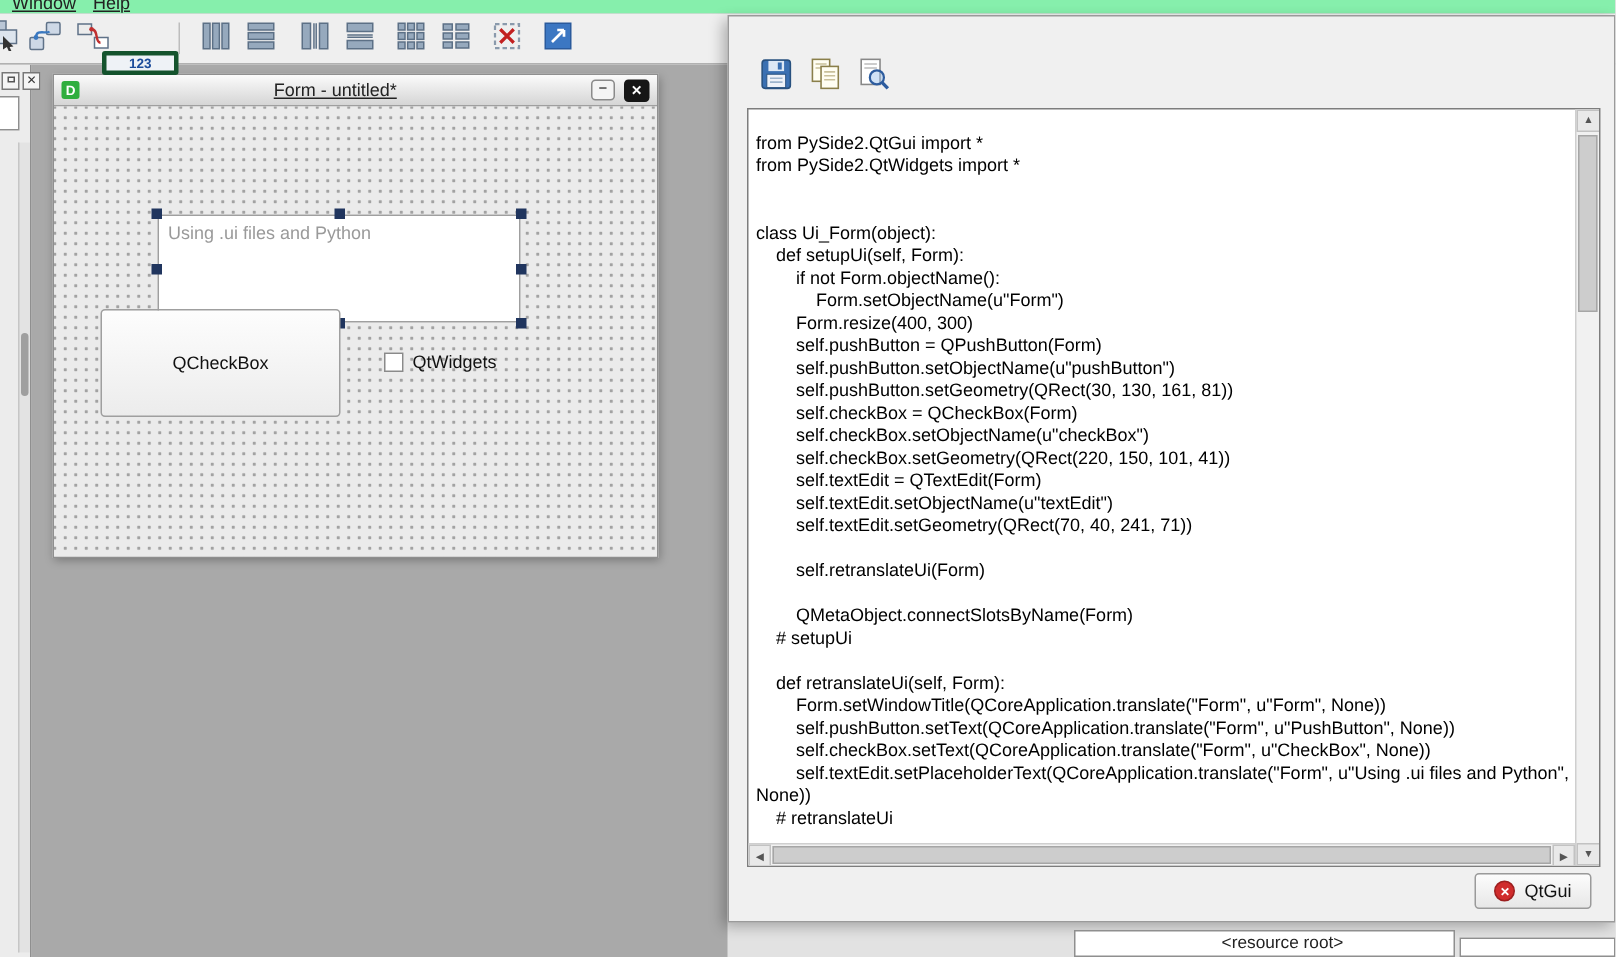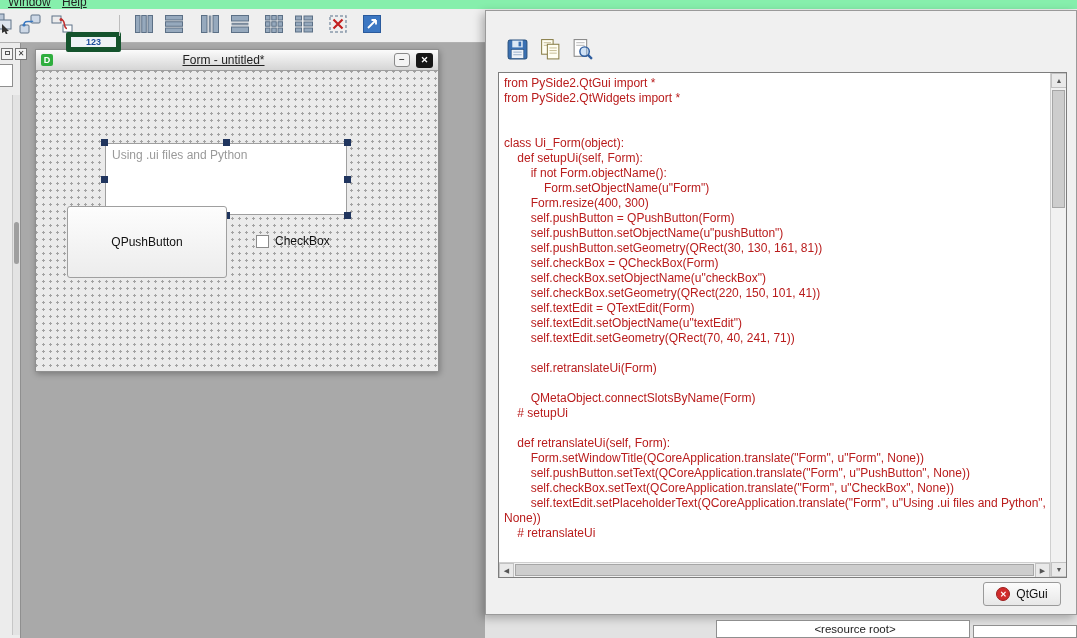--- a/index.html
+++ b/index.html
@@ -8,21 +8,21 @@
   .app { position:relative; width:1077px; height:638px; background:#a9a9a9; overflow:hidden; }
 
   
   .menubar { position:absolute; left:0; top:0; width:1077px; height:9px; background:#86efac; overflow:hidden; z-index:3; }
   .menubar span { position:absolute; top:-5px; font-size:12px; color:#222; text-decoration:underline; text-decoration-thickness:1px; }
   .menu-window { left:8px; } .menu-help { left:62px; }
 
   .toolbar { position:absolute; left:0; top:9px; width:1077px; height:34px; background:#efefef; border-bottom:1px solid #b1b1b1; z-index:3; }
   .tbtn { position:absolute; top:3px; width:27px; height:27px; display:flex; align-items:center; justify-content:center; border-radius:3px; background:transparent; border:none; }
   .sep { position:absolute; top:6px; width:1px; height:21px; background:#bdbdbd; }
-  .icon-123 { font-size:9px; font-weight:bold; color:#1d4d9b; border:5px solid #14532d; background:#eef2f6; padding:0 15px; border-radius:2px;margin-top:33px; }
+  .icon-123 { font-size:9px; font-weight:bold; color:#1d4d9b; border:3px solid #14532d; background:#eef2f6; padding:0 15px; border-radius:2px;margin-top:33px; }
 
   
   .left-dock { position:absolute; left:0; top:43px; width:21px; height:595px; background:#ececec; border-right:1px solid #8f8f8f; z-index:2; }
   .dock-btn { position:absolute; width:12px; height:12px; border:1px solid #777; background:#f4f4f4; font-size:8px; line-height:10px; text-align:center; color:#333; }
   .dock-btn .inner { width:5px; height:4px; border:1px solid #555; margin:2px auto 0 auto; }
   .dock-filter { position:absolute; left:-3px; top:21px; width:16px; height:23px; background:#fff; border:1px solid #8f8f8f; }
   .dock-scroll { position:absolute; left:12px; top:52px; width:8px; height:540px; background:#e3e3e3; border-left:1px solid #c6c6c6; }
   .dock-thumb { position:absolute; left:1px; top:127px; width:5px; height:42px; background:#9f9f9f; border-radius:3px; }
 
   
@@ -43,21 +43,21 @@
   .h-ml{left:-4px;top:calc(50% - 3.5px)} .h-mr{right:-4px;top:calc(50% - 3.5px)}
   .h-bl{left:-4px;bottom:-4px} .h-bm{left:calc(50% - 3.5px);bottom:-4px} .h-br{right:-4px;bottom:-4px}
   .pushbutton { position:absolute; left:31px; top:156px; width:160px; height:72px; background:linear-gradient(#fdfdfd,#ececec); border:1px solid #9f9f9f; border-radius:3px; font-size:12px; color:#111; display:flex; align-items:center; justify-content:center; }
   .checkbox-row { position:absolute; left:220px; top:184px; display:flex; align-items:center; gap:6px; font-size:12px; color:#111; }
   .checkbox-box { width:13px; height:13px; background:#fff; border:1px solid #8a8a8a; }
 
   
   .code-dialog { position:absolute; left:485px; top:10px; width:592px; height:605px; background:#f0f0f0; border:1px solid #9a9a9a; box-shadow:-3px 3px 9px rgba(0,0,0,.28); z-index:5; }
   .cd-btn { position:absolute; top:26px; width:27px; height:27px; display:flex; align-items:center; justify-content:center; background:transparent; border:none; }
   .code-box { position:absolute; left:12px; top:61px; width:569px; height:506px; background:#fff; border:1px solid #7d7d7d; overflow:hidden; }
-  .code-text { position:absolute; left:5px; top:3px; width:544px; font-family:"Liberation Sans",sans-serif; font-size:12px; line-height:15px; white-space:pre-wrap; color:#b91c1c; }
+  .code-text { position:absolute; left:5px; top:15px; width:544px; font-family:"Liberation Sans",sans-serif; font-size:12px; line-height:15px; white-space:pre-wrap; color:#000000; }
   .vscroll { position:absolute; top:0; right:0; bottom:0; width:16px; background:#f1f1f1; border-left:1px solid #cfcfcf; }
   .sbtn { position:absolute; left:0; width:16px; height:15px; background:#e9e9e9; border:1px solid #c2c2c2; font-size:7px; color:#555; display:flex; align-items:center; justify-content:center; }
   .vs-up{top:0} .vs-down{bottom:0}
   .vs-thumb { position:absolute; left:1px; top:17px; width:13px; height:118px; background:#cdcdcd; border:1px solid #a6a6a6; }
   .hscroll { position:absolute; left:0; bottom:0; right:16px; height:15px; background:#f1f1f1; border-top:1px solid #cfcfcf; }
   .hbtn { position:absolute; top:0; width:15px; height:15px; background:#e9e9e9; border:1px solid #c2c2c2; font-size:7px; color:#555; display:flex; align-items:center; justify-content:center; }
   .hs-left{left:0} .hs-right{right:0}
   .hs-thumb { position:absolute; left:16px; right:16px; top:1px; bottom:1px; background:#cdcdcd; border:1px solid #a6a6a6; }
   .close-btn { position:absolute; right:15px; top:571px; height:24px; width:78px; display:flex; align-items:center; justify-content:center; gap:6px; background:linear-gradient(#fcfcfc,#e7e7e7); border:1px solid #9a9a9a; border-radius:3px; font-size:12px; color:#111; }
   .close-icon { width:14px; height:14px; border-radius:50%; background:#d02c2c; border:1px solid #9c1f1f; color:#fff; font-size:8px; font-weight:bold; display:flex; align-items:center; justify-content:center; }
@@ -231,24 +231,24 @@
         <div class="textedit">Using .ui files and Python</div>
         <div class="handle h-tl"></div>
         <div class="handle h-tm"></div>
         <div class="handle h-tr"></div>
         <div class="handle h-ml"></div>
         <div class="handle h-mr"></div>
         <div class="handle h-bl"></div>
         <div class="handle h-bm"></div>
         <div class="handle h-br"></div>
       </div>
-      <div class="pushbutton" style="top:135px">QPushButton</div>
+      <div class="pushbutton" style="top:135px">QCheckBox</div>
       <div class="checkbox-row" style="top:163px">
         <div class="checkbox-box"></div>
-        <span>CheckBox</span>
+        <span>QtWidgets</span>
       </div>
     </div>
   </div>
 
   <div class="code-dialog">
     <button class="cd-btn" style="left:18px">
       <span>
         <svg width="23" height="23" viewBox="0 0 22 22">
             <rect x="2" y="2" width="18" height="18" rx="2" fill="#3a70b2" stroke="#28517f"></rect>
             <rect x="6" y="2.5" width="10" height="6.5" fill="#dce8f5"></rect>

